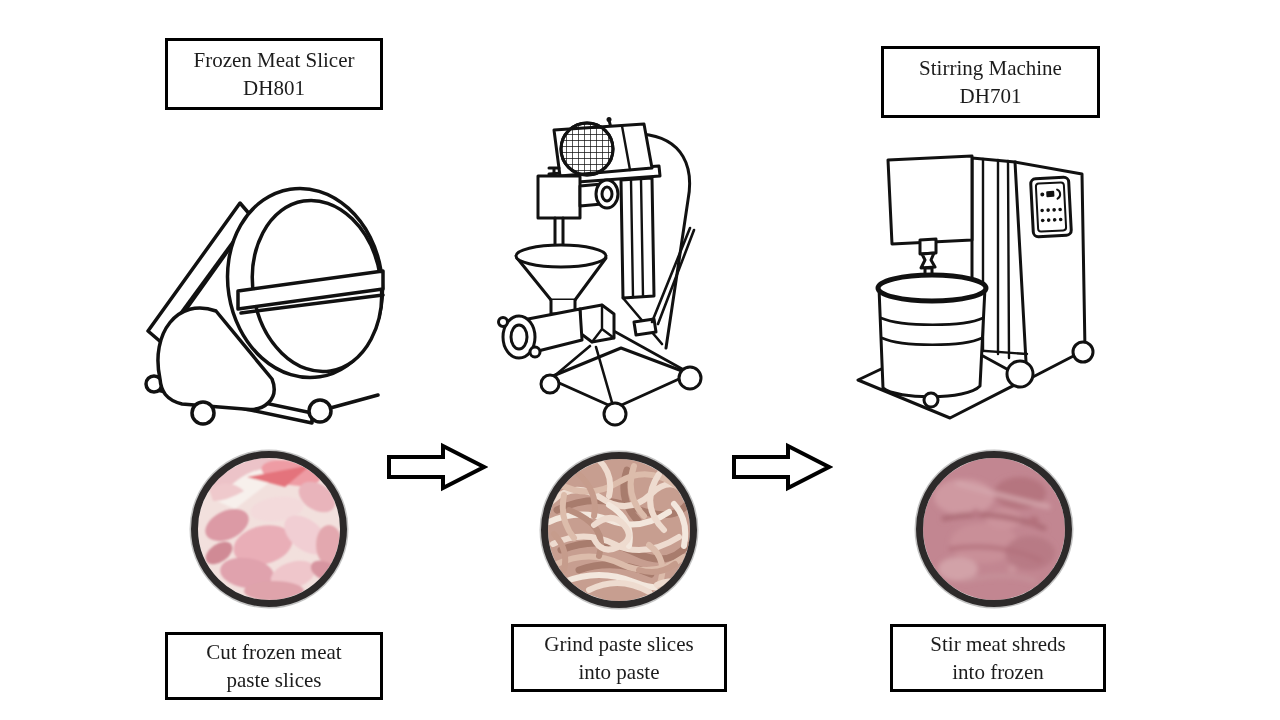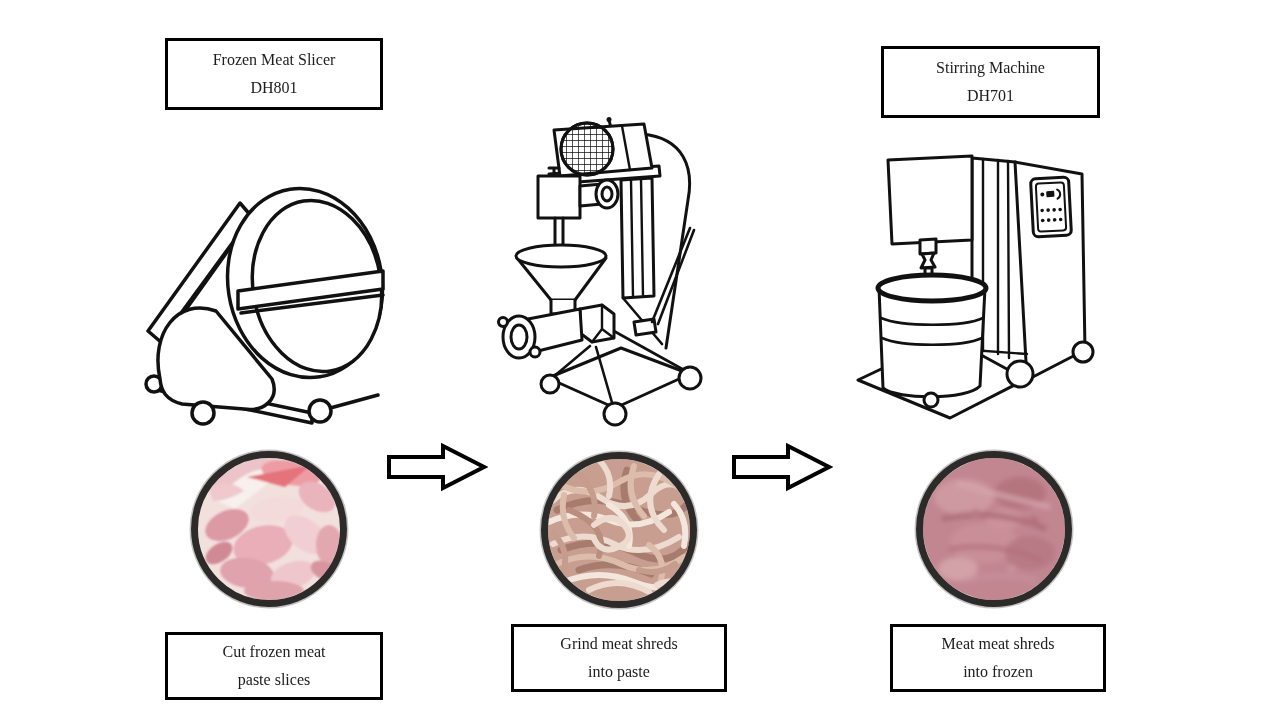--- a/index.html
+++ b/index.html
@@ -5,21 +5,21 @@
   html,body{margin:0;padding:0}
   body{
     width:1280px;height:720px;position:relative;overflow:hidden;
     background:#ffffff;color:#1c1c1c;
     font-family:"Liberation Serif","DejaVu Serif",serif;
   }
   .abs{position:absolute}
   .box{
     position:absolute;border:3px solid #000;background:#fff;
     display:flex;flex-direction:column;align-items:center;justify-content:center;
-    text-align:center;font-size:16px;line-height:28px;
+    text-align:center;font-size:21px;line-height:28px;
   }
   svg{display:block}
 </style>
 </head>
 <body>
 
 <div class="abs" style="left:0;top:0;width:1280px;height:720px">
 
   <div class="box" style="left:165px;top:38px;width:212px;height:66px">
     <span>Frozen Meat Slicer</span>
@@ -169,21 +169,21 @@
         <path d="M100,120 Q120,126 136,114" stroke="#c69c8c"></path>
         <path d="M25,45 Q20,70 35,88" stroke="#dcbcab"></path>
         <path d="M118,135 Q132,128 148,134" stroke="#eedbcf"></path>
       </g>
     </g>
     <circle cx="80" cy="80" r="78.5" fill="none" stroke="#888888" stroke-opacity="0.5" stroke-width="2"></circle>
     <circle cx="80" cy="80" r="74.5" fill="none" stroke-width="7" stroke="#2d2a2a"></circle>
   </svg>
 
   <div class="box" style="left:511px;top:624px;width:210px;height:62px">
-    <span>Grind meat shreds</span>
+    <span>Grind paste slices</span>
     <span>into paste</span>
   </div>
 
   <svg class="abs" style="left:731px;top:442px" width="102" height="50" viewBox="0 0 102 50">
     <polygon points="3,15 57,15 57,4 98,25 57,46 57,35 3,35" fill="#fff" stroke="#000" stroke-width="4"></polygon>
   </svg>
 
   <div class="box" style="left:881px;top:46px;width:213px;height:66px">
     <span>Stirring Machine</span>
     <span>DH701</span>
@@ -253,17 +253,17 @@
         <circle cx="62" cy="64" r="4" fill="#b97985"></circle>
         <circle cx="98" cy="120" r="4" fill="#ca949c"></circle>
         <circle cx="120" cy="72" r="5" fill="#b3717c"></circle>
       </g>
     </g>
     <circle cx="80" cy="80" r="78.5" fill="none" stroke="#888888" stroke-opacity="0.5" stroke-width="2"></circle>
     <circle cx="80" cy="80" r="74.5" fill="none" stroke-width="7" stroke="#2d2a2a"></circle>
   </svg>
 
   <div class="box" style="left:890px;top:624px;width:210px;height:62px">
-    <span>Meat meat shreds</span>
+    <span>Stir meat shreds</span>
     <span>into frozen</span>
   </div>
 
 </div>
 
 </body></html>

